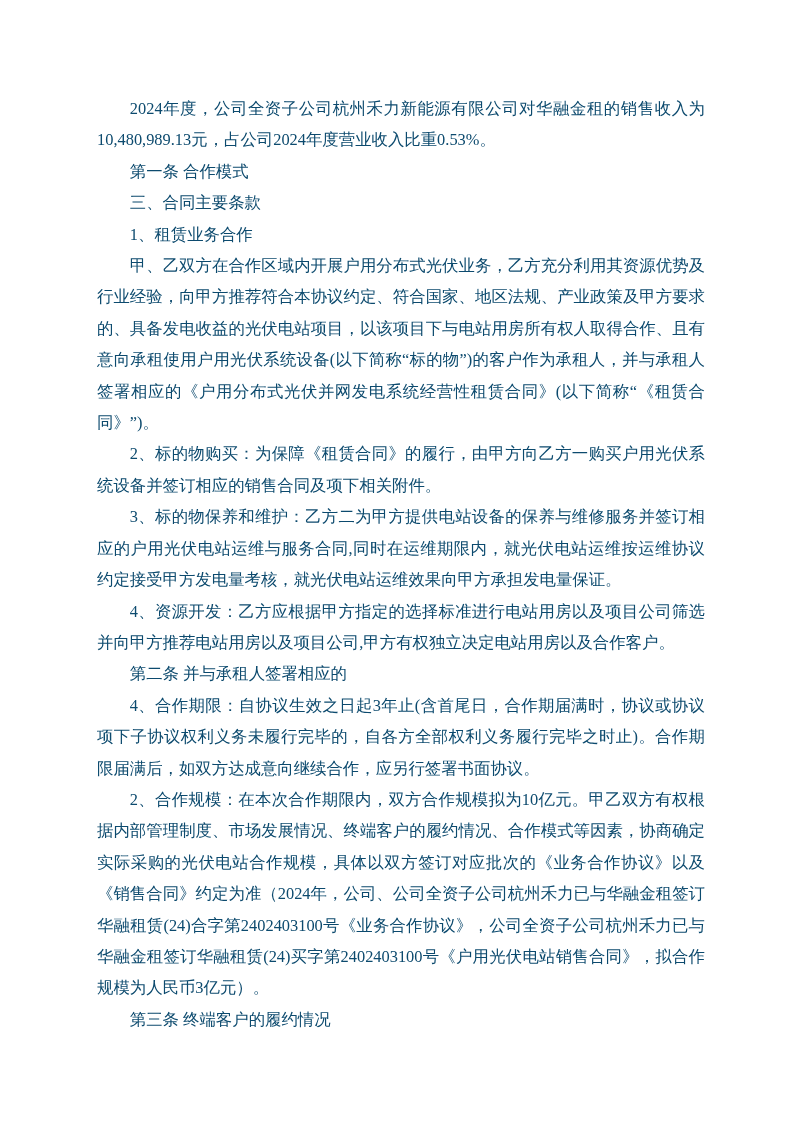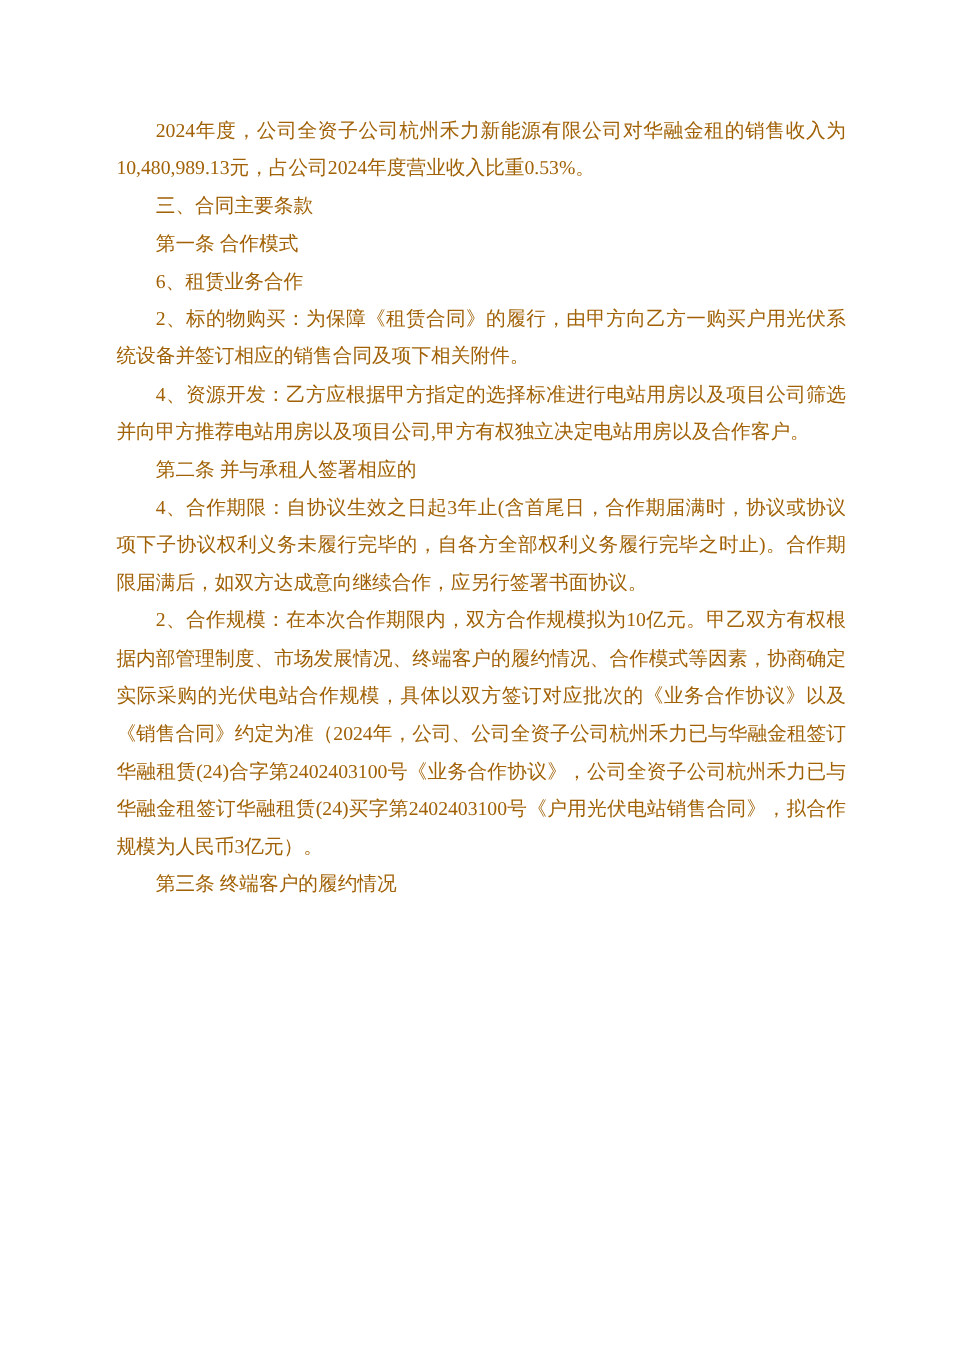--- a/index.html
+++ b/index.html
@@ -30,25 +30,27 @@
   p.para {
     margin: 0;
     padding: 0;
     text-indent: 2em;
   }
 </style>
 </head>
 <body>
 
 <div class="page" style="background: rgb(255, 255, 255);">
-  <div class="content" style="color: #a16207;">
+  <div class="content" style="color: #0c4a6e;">
       <p class="para">2024年度，公司全资子公司杭州禾力新能源有限公司对华融金租的销售收入为10,480,989.13元，占公司2024年度营业收入比重0.53%。</p>
+      <p class="para">第一条 合作模式</p>
       <p class="para">三、合同主要条款</p>
-      <p class="para">第一条 合作模式</p>
-      <p class="para">6、租赁业务合作</p>
+      <p class="para">1、租赁业务合作</p>
+      <p class="para">甲、乙双方在合作区域内开展户用分布式光伏业务，乙方充分利用其资源优势及行业经验，向甲方推荐符合本协议约定、符合国家、地区法规、产业政策及甲方要求的、具备发电收益的光伏电站项目，以该项目下与电站用房所有权人取得合作、且有意向承租使用户用光伏系统设备(以下简称“标的物”)的客户作为承租人，并与承租人签署相应的《户用分布式光伏并网发电系统经营性租赁合同》(以下简称“《租赁合同》”)。</p>
       <p class="para">2、标的物购买：为保障《租赁合同》的履行，由甲方向乙方一购买户用光伏系统设备并签订相应的销售合同及项下相关附件。</p>
+      <p class="para">3、标的物保养和维护：乙方二为甲方提供电站设备的保养与维修服务并签订相应的户用光伏电站运维与服务合同,同时在运维期限内，就光伏电站运维按运维协议约定接受甲方发电量考核，就光伏电站运维效果向甲方承担发电量保证。</p>
       <p class="para">4、资源开发：乙方应根据甲方指定的选择标准进行电站用房以及项目公司筛选并向甲方推荐电站用房以及项目公司,甲方有权独立决定电站用房以及合作客户。</p>
       <p class="para">第二条 并与承租人签署相应的</p>
       <p class="para">4、合作期限：自协议生效之日起3年止(含首尾日，合作期届满时，协议或协议项下子协议权利义务未履行完毕的，自各方全部权利义务履行完毕之时止)。合作期限届满后，如双方达成意向继续合作，应另行签署书面协议。</p>
       <p class="para">2、合作规模：在本次合作期限内，双方合作规模拟为10亿元。甲乙双方有权根据内部管理制度、市场发展情况、终端客户的履约情况、合作模式等因素，协商确定实际采购的光伏电站合作规模，具体以双方签订对应批次的《业务合作协议》以及《销售合同》约定为准（2024年，公司、公司全资子公司杭州禾力已与华融金租签订华融租赁(24)合字第2402403100号《业务合作协议》，公司全资子公司杭州禾力已与华融金租签订华融租赁(24)买字第2402403100号《户用光伏电站销售合同》，拟合作规模为人民币3亿元）。</p>
       <p class="para">第三条 终端客户的履约情况</p>
     </div>
 </div>
 
 </body></html>

